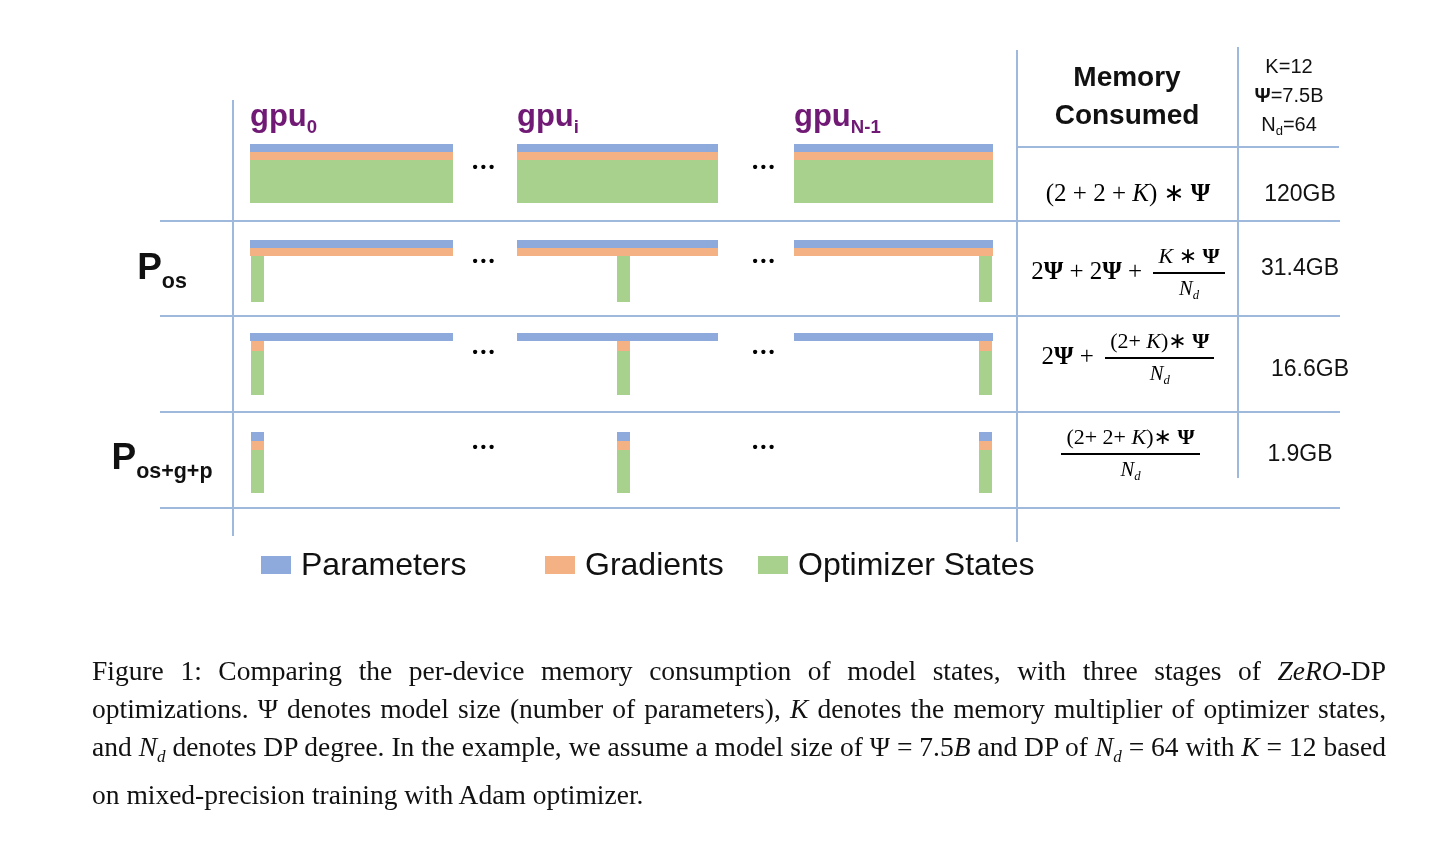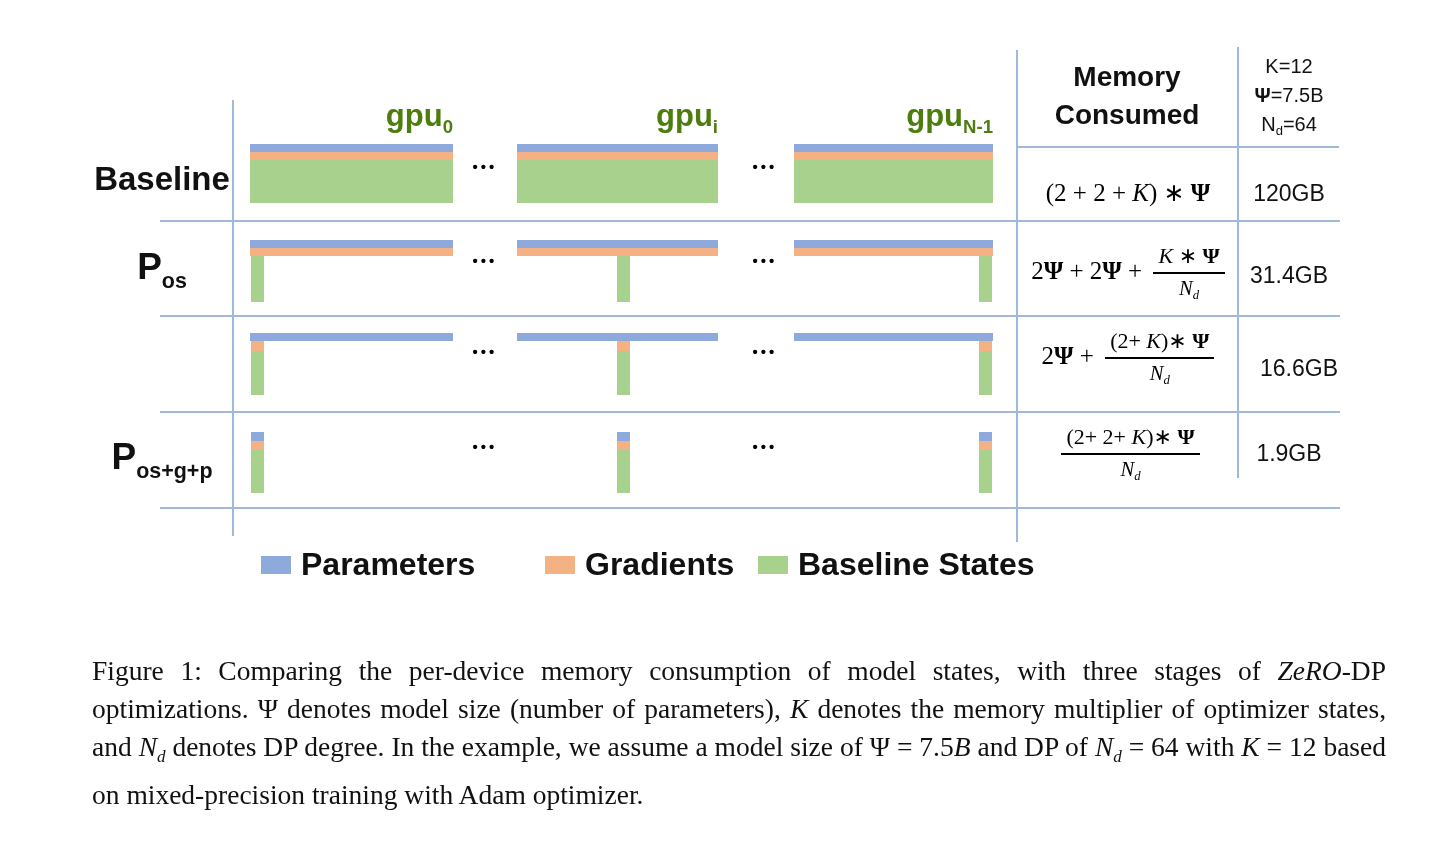--- a/index.html
+++ b/index.html
@@ -12,21 +12,21 @@
   .vl-axis{left:232px;top:100px;height:436px;}
   .vl-div1{left:1016px;top:50px;height:492px;}
   .vl-div2{left:1237px;top:47px;height:431px;}
   .hl-hdr{left:1017px;top:146px;width:322px;}
   .hl-1{left:160px;top:220px;width:1180px;}
   .hl-2{left:160px;top:315px;width:1180px;}
   .hl-3{left:160px;top:411px;width:1180px;}
   .hl-4{left:160px;top:507px;width:1180px;}
 
   
-  .gpu-label{position:absolute;top:98px;text-align:right;font-size:31px;font-weight:600;color:#4d7c0f;}
+  .gpu-label{position:absolute;top:98px;text-align:left;font-size:31px;font-weight:600;color:#701a75;}
   .gh0{left:250px;width:203px;}
   .gh1{left:517px;width:201px;}
   .gh2{left:794px;width:199px;}
   .gpu-sub{font-size:0.60em;vertical-align:-0.38em;}
 
   
   .row-label{position:absolute;left:52px;width:220px;text-align:center;color:#111;font-weight:600;}
   .rl0{top:160px;font-size:33px;}
   .rl1{top:246px;font-size:37px;}
   .rl2{top:342px;font-size:37px;}
@@ -72,26 +72,26 @@
 
   
   .formula{position:absolute;left:1022px;width:212px;text-align:center;
            font-family:"Liberation Serif",serif;font-size:25px;color:#000;}
   .f0{top:178px;} .f1{top:243px;} .f2{top:328px;} .f3{top:424px;}
   .frac{display:inline-block;vertical-align:middle;text-align:center;margin-left:5px;}
   .frac .num{display:block;border-bottom:2px solid #000;padding:0 5px 3px;font-size:0.88em;}
   .frac .den{display:block;padding-top:3px;font-size:0.82em;}
 
   
-  .value{position:absolute;left:1240px;width:98px;text-align:center;font-size:23px;color:#111;}
-  .v0{top:180px;} .v1{top:262px;} .v2{top:355px;text-align:right;} .v3{top:440px;}
+  .value{position:absolute;left:1240px;width:98px;text-align:center;font-size:23px;color:#111;padding-left:11px;}
+  .v0{top:180px;} .v1{top:254px;} .v2{top:355px;text-align:right;} .v3{top:440px;}
 
   
   .legend-item{position:absolute;top:546px;display:flex;align-items:center;gap:10px;
-               font-size:32px;font-weight:700;color:#111;}
+               font-size:32px;font-weight:400;color:#111;}
   .lg0{left:261px;} .lg1{left:545px;} .lg2{left:758px;}
   .swatch{width:30px;height:18px;display:inline-block;}
 
   
   .caption{position:absolute;left:92px;top:652px;width:1294px;text-align:justify;
            font-family:"Liberation Serif",serif;font-size:27.5px;line-height:38px;color:#111;}
 
   
   .watermark{position:absolute;left:1128px;top:783px;font-size:40px;color:#9e9e9e;
              opacity:0.55;letter-spacing:2px;white-space:nowrap;}
@@ -118,21 +118,20 @@
     <div>Memory</div>
     <div>Consumed</div>
   </div>
 
   <div class="constants">
     <div><span class="seg-n">K=12</span></div>
     <div><span class="seg-b">Ψ</span><span class="seg-n">=7.5B</span></div>
     <div><span class="seg-n">N</span><span class="seg-sub">d</span><span class="seg-n">=64</span></div>
   </div>
 
-  <div class="row-label rl0"><span>Baseline</span><span class="lbl-sub"></span></div>
   <div class="row-label rl1"><span>P</span><span class="lbl-sub">os</span></div>
   <div class="row-label rl3"><span>P</span><span class="lbl-sub">os+g+p</span></div>
 
   <div class="cell r0 c0">
     <div class="strip s-p bg-p"></div>
     <div class="strip s-g bg-g"></div>
     <div class="strip s-o bg-o"></div>
   </div>
   <div class="cell r0 c1">
     <div class="strip s-p bg-p"></div>
@@ -223,19 +222,19 @@
   <div class="legend-item lg0">
     <span class="swatch bg-p"></span>
     <span>Parameters</span>
   </div>
   <div class="legend-item lg1">
     <span class="swatch bg-g"></span>
     <span>Gradients</span>
   </div>
   <div class="legend-item lg2">
     <span class="swatch bg-o"></span>
-    <span>Baseline States</span>
+    <span>Optimizer States</span>
   </div>
 
   <div class="caption"><span class="seg-n">Figure 1: Comparing the per-device memory consumption of model states, with three stages of </span><span class="seg-i">ZeRO</span><span class="seg-n">-DP optimizations. Ψ denotes model size (number of parameters), </span><span class="seg-i">K</span><span class="seg-n"> denotes the memory multiplier of optimizer states, and </span><span class="seg-i">N</span><span class="seg-isub">d</span><span class="seg-n"> denotes DP degree. In the example, we assume a model size of Ψ = 7.5</span><span class="seg-i">B</span><span class="seg-n"> and DP of </span><span class="seg-i">N</span><span class="seg-isub">d</span><span class="seg-n"> = 64 with </span><span class="seg-i">K</span><span class="seg-n"> = 12 based on mixed-precision training with Adam optimizer.</span></div>
 
 
 </div>
 
 </body></html>

